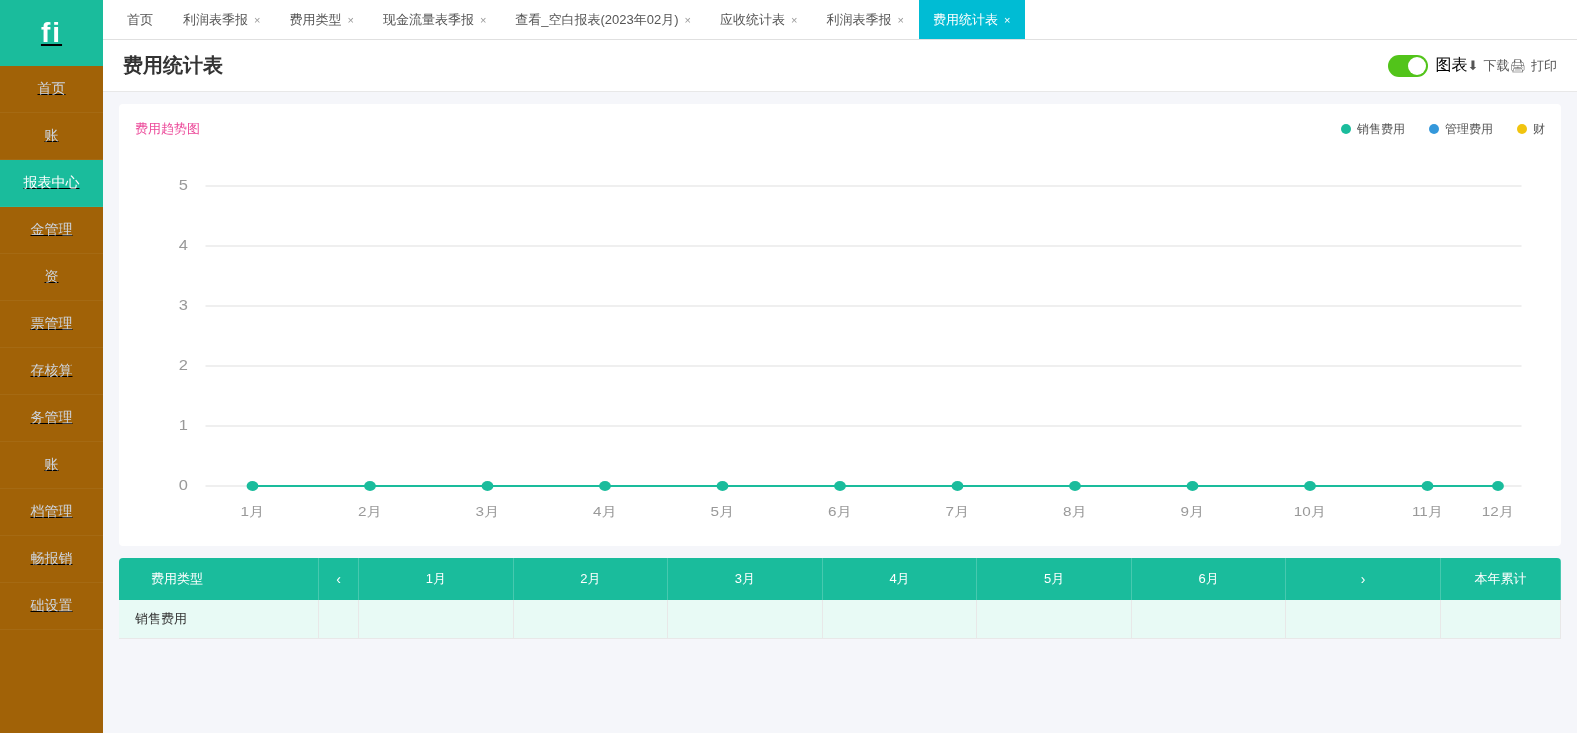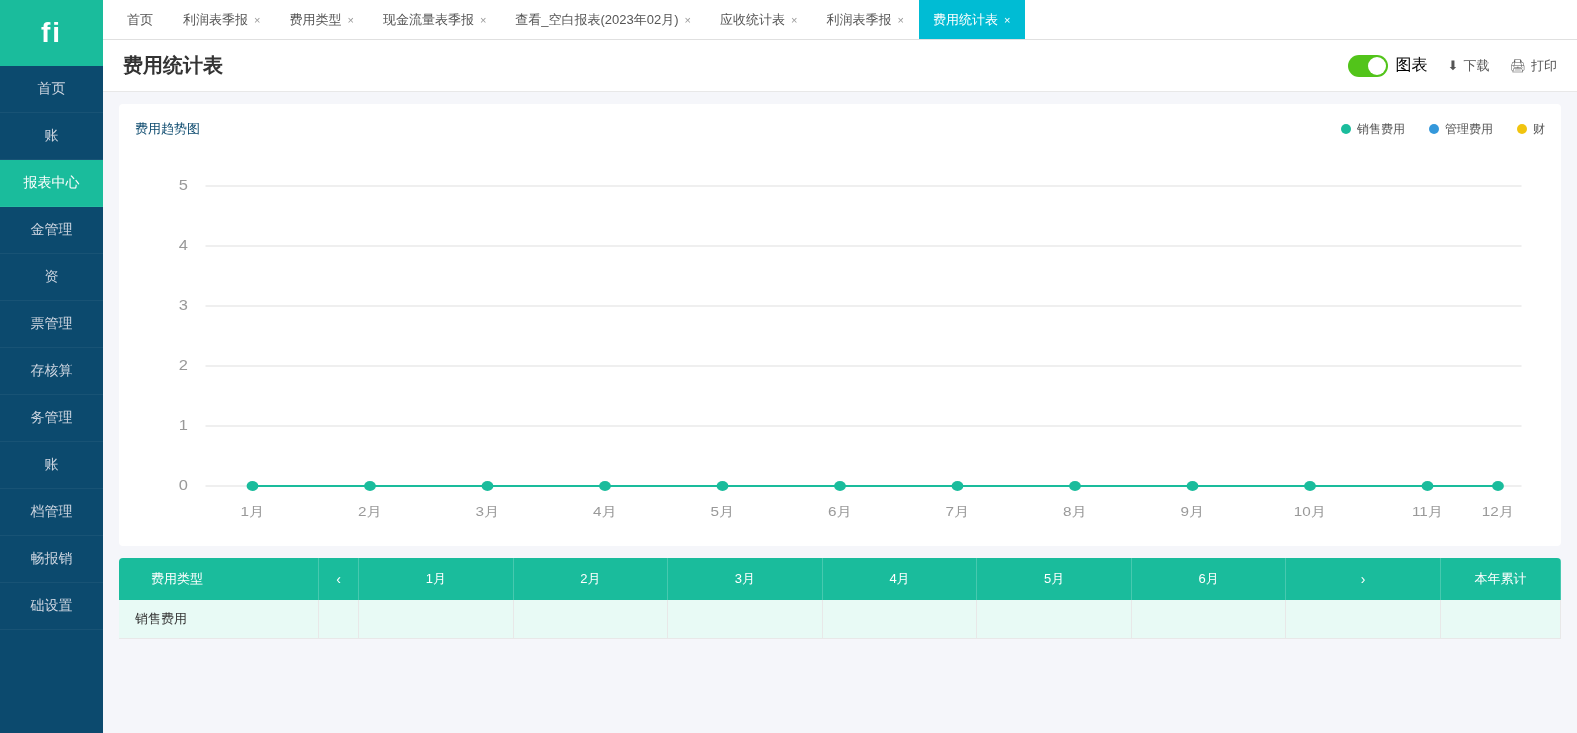--- a/index.html
+++ b/index.html
@@ -1,26 +1,27 @@
 <!DOCTYPE html>
 <html><head>
   <meta charset="utf-8">
   <style>
     * { box-sizing: border-box; margin: 0; padding: 0; }
     body { font-family: 'Microsoft YaHei', sans-serif; display: flex; height: 733px; overflow: hidden; background: #f5f6fa; }
 
     
     .sidebar {
       width: 103px;
-      background: #0c4a6e;
+      background: #a16207;
       display: flex;
       flex-direction: column;
       flex-shrink: 0;
       height: 100%;
       overflow: hidden;
+      text-decoration: underline;
     }
     .sidebar-logo {
       height: 66px;
       background: #1abc9c;
       display: flex;
       align-items: center;
       justify-content: center;
       font-size: 28px;
       font-weight: bold;
       color: white;
@@ -111,21 +112,20 @@
       flex-shrink: 0;
     }
     .page-title {
       font-size: 20px;
       font-weight: bold;
       color: #333;
     }
     .header-actions {
       display: flex;
       align-items: center;
-      gap: 20px;
     }
     .toggle-wrap {
       display: flex;
       align-items: center;
       gap: 8px;
     }
     .toggle {
       width: 40px;
       height: 22px;
       background: #52c41a;
@@ -161,21 +161,21 @@
       flex-shrink: 0;
     }
     .chart-header {
       display: flex;
       justify-content: space-between;
       align-items: center;
       margin-bottom: 8px;
     }
     .chart-title {
       font-size: 13px;
-      color: #0c4a6e;
+      color: #ec4899;
     }
     .chart-legend {
       display: flex;
       gap: 24px;
       align-items: center;
     }
     .legend-item {
       display: flex;
       align-items: center;
       gap: 6px;

